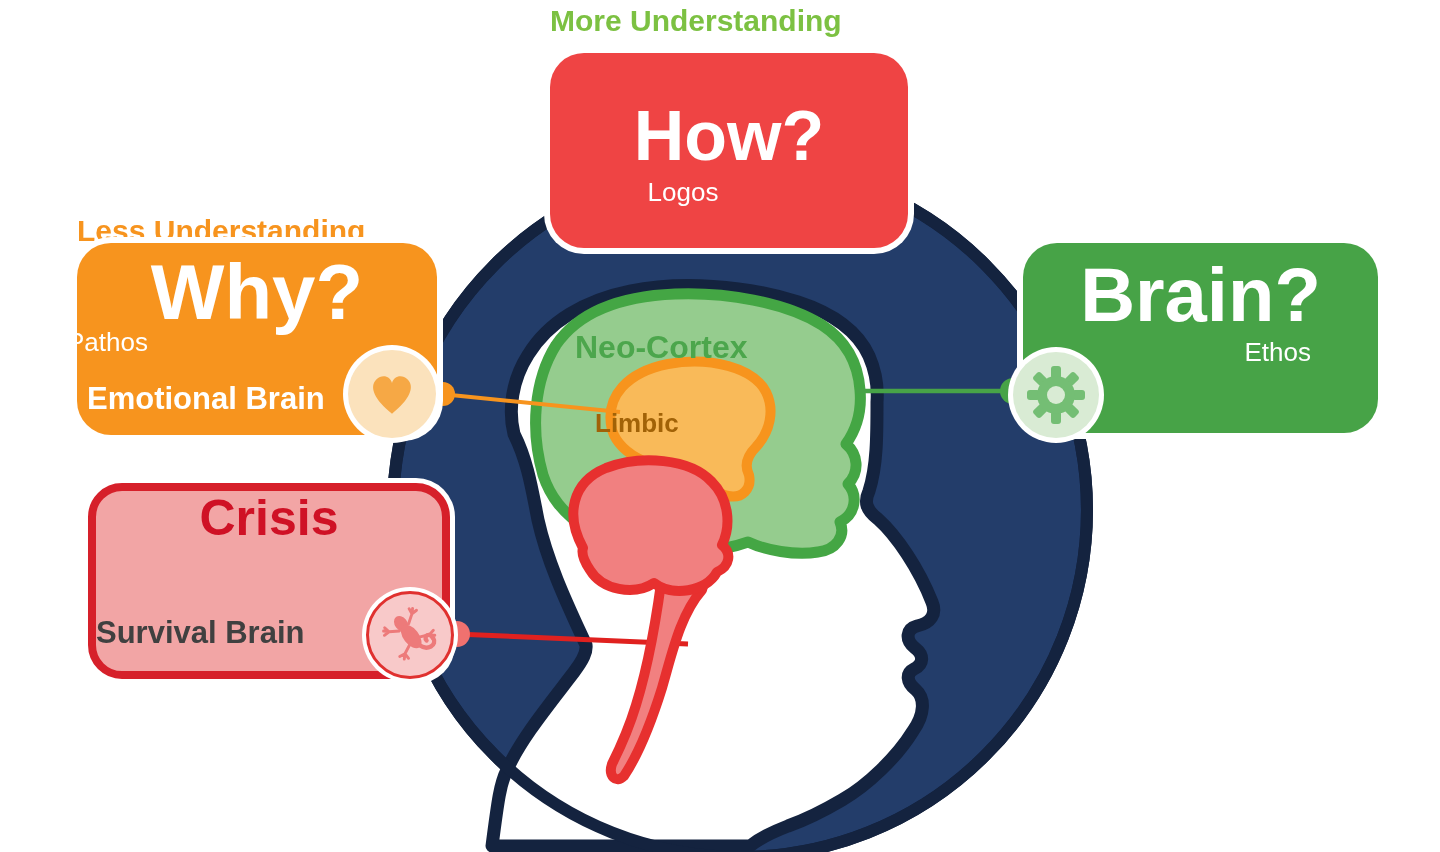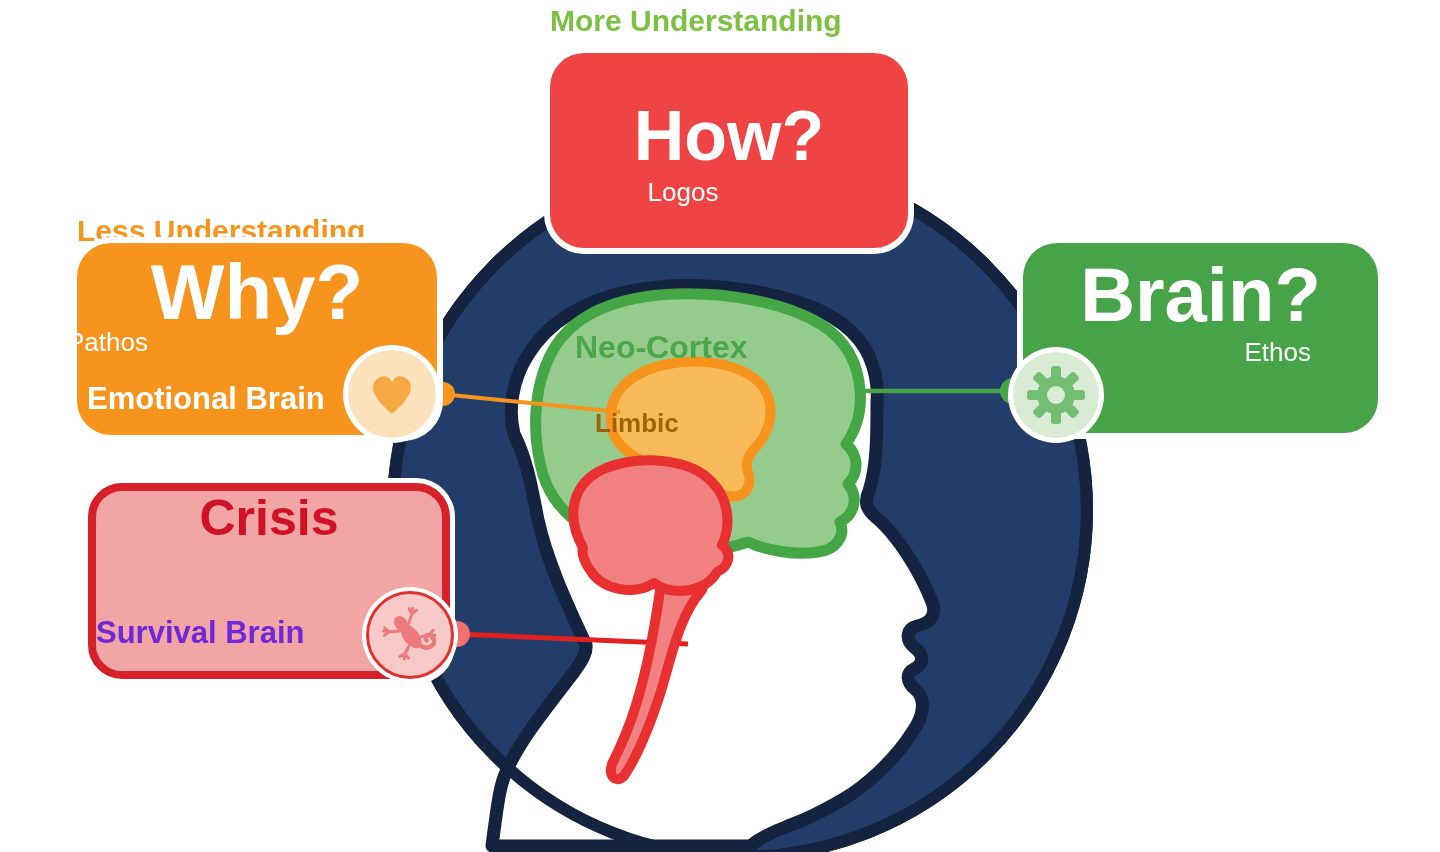--- a/index.html
+++ b/index.html
@@ -135,21 +135,21 @@
   </div>
 
   <div id="why-box" class="qbox">
     <div class="big-title" style="top:10px;font-size:78px;">Why?</div>
     <div class="sub" style="top:86px;left:0;width:100%;transform:translateX(-10px);">Pathos</div>
     <div class="caption center" style="top:140px;left:10px;width:280px;">Emotional Brain</div>
   </div>
 
   <div id="crisis-box" class="qbox">
     <div class="big-title" style="top:2px;font-size:50px;color:#CF1125;">Crisis</div>
-    <div class="caption center" style="top:126px;left:0;width:290px;color:#6d28d9;">Survival Brain</div>
+    <div class="caption center" style="top:126px;left:0;width:290px;color:#404040;">Survival Brain</div>
   </div>
 
   <div id="what-box" class="qbox">
     <div class="big-title" style="top:14px;font-size:76px;">Brain?</div>
     <div class="sub" style="top:96px;left:50%;margin-left:44px;">Ethos</div>
   </div>
 
   <div id="heart-circle" class="icon-circle">
     <svg width="58" height="58" viewBox="0 0 100 100">
       <path d="M50,84 C20,60 10,38 23,25 C33,15 47,19 50,31 C53,19 67,15 77,25 C90,38 80,60 50,84 Z" fill="#F6A845"></path>

